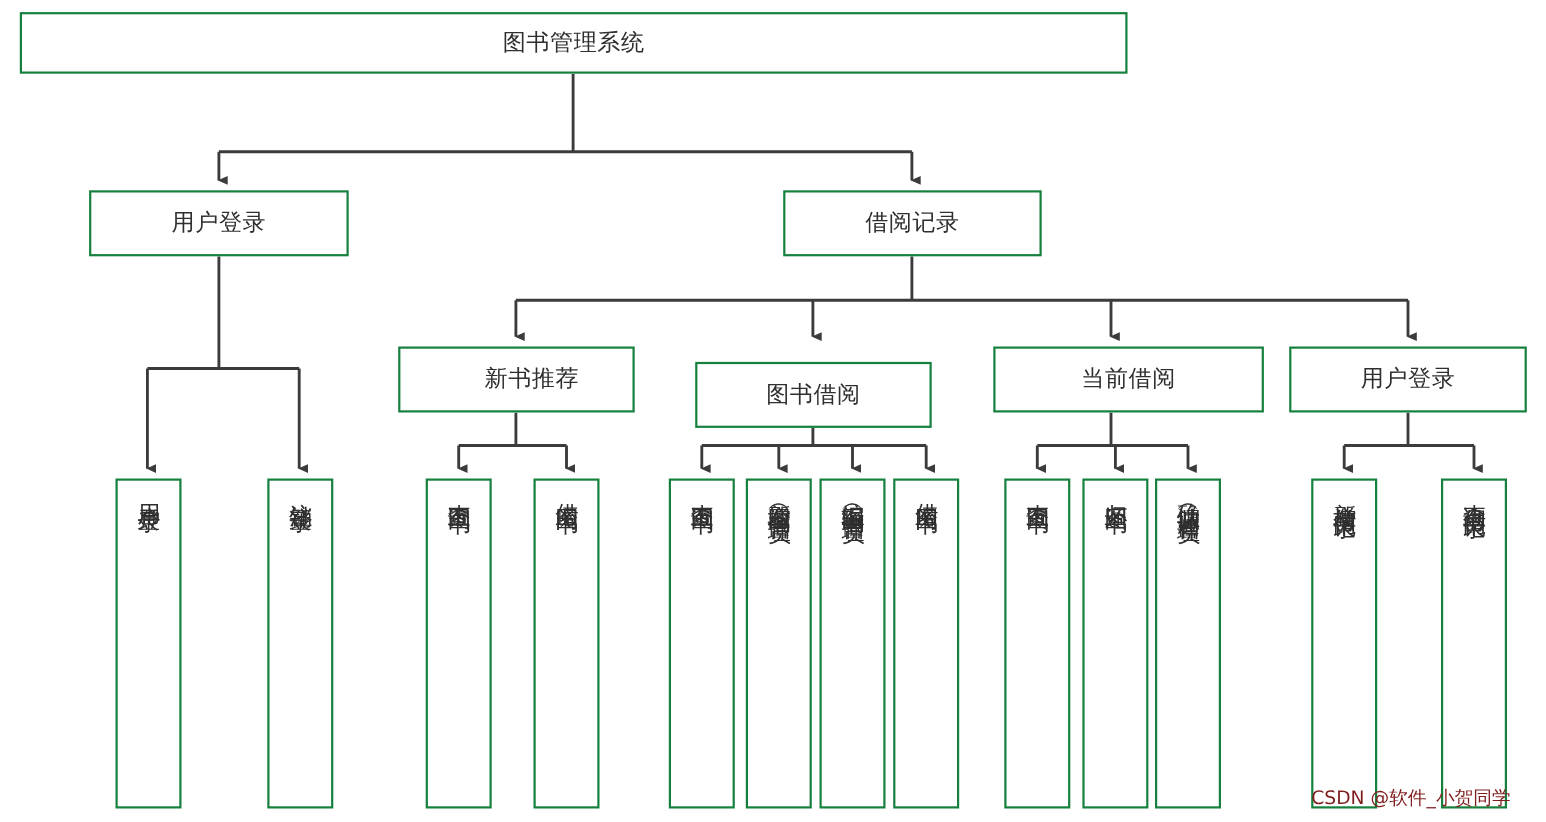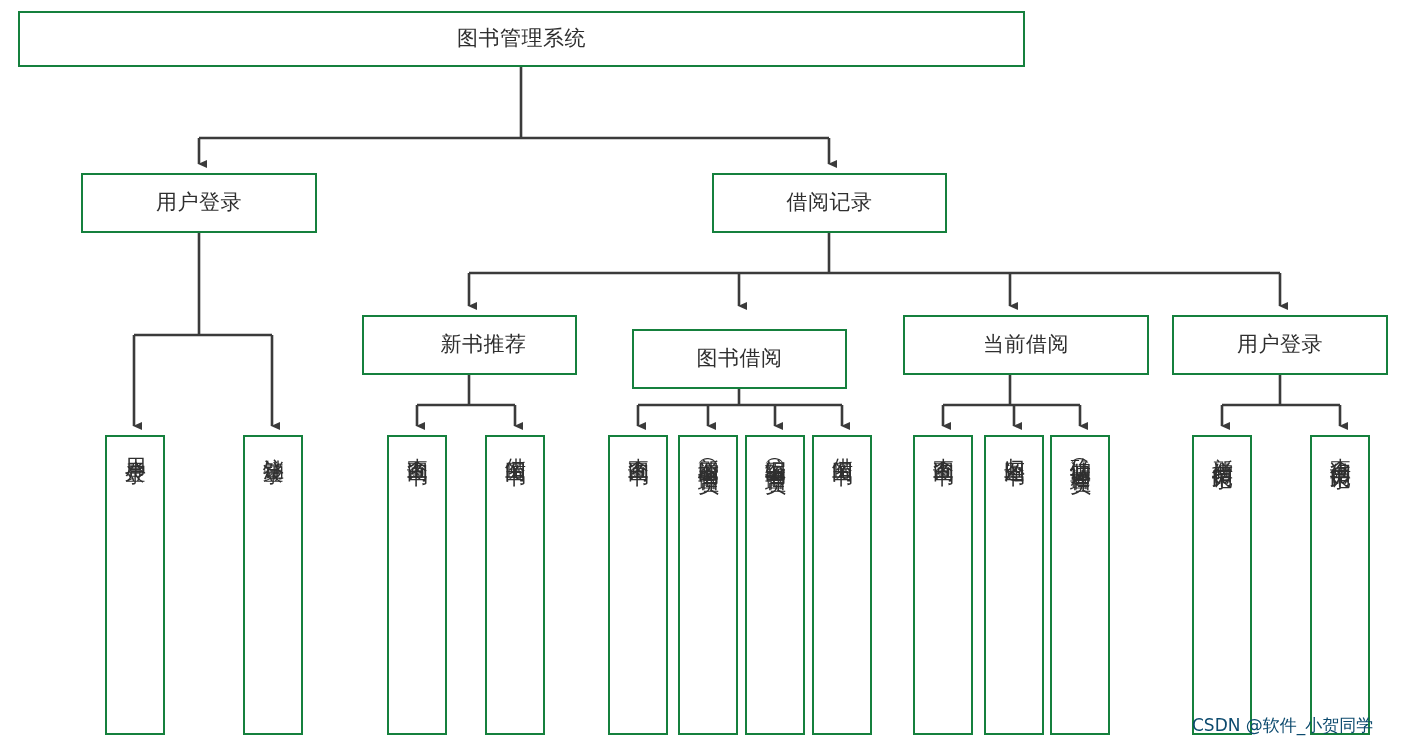--- a/index.html
+++ b/index.html
@@ -57,21 +57,21 @@
     text-orientation: upright;
     font-size: 21px;
     letter-spacing: 2.5px;
     line-height: 1;
     white-space: nowrap;
   }
   .watermark {
     position: absolute;
     font-family: "DejaVu Sans", "Liberation Sans", sans-serif;
     font-size: 17px;
-    color: #0c4a6e;
+    color: #7f1d1d;
     white-space: nowrap;
     pointer-events: none;
   }
 </style>
 </head>
 <body>
 
 <div id="diagram-root">
 
   <svg id="flow-svg" viewBox="0 0 1405 747" xmlns="http://www.w3.org/2000/svg">

